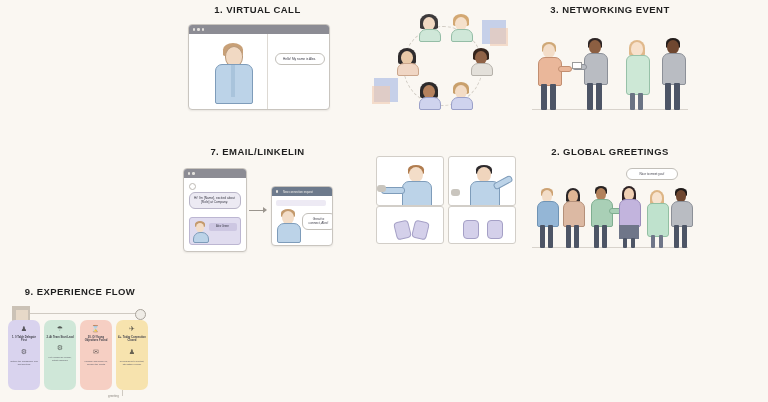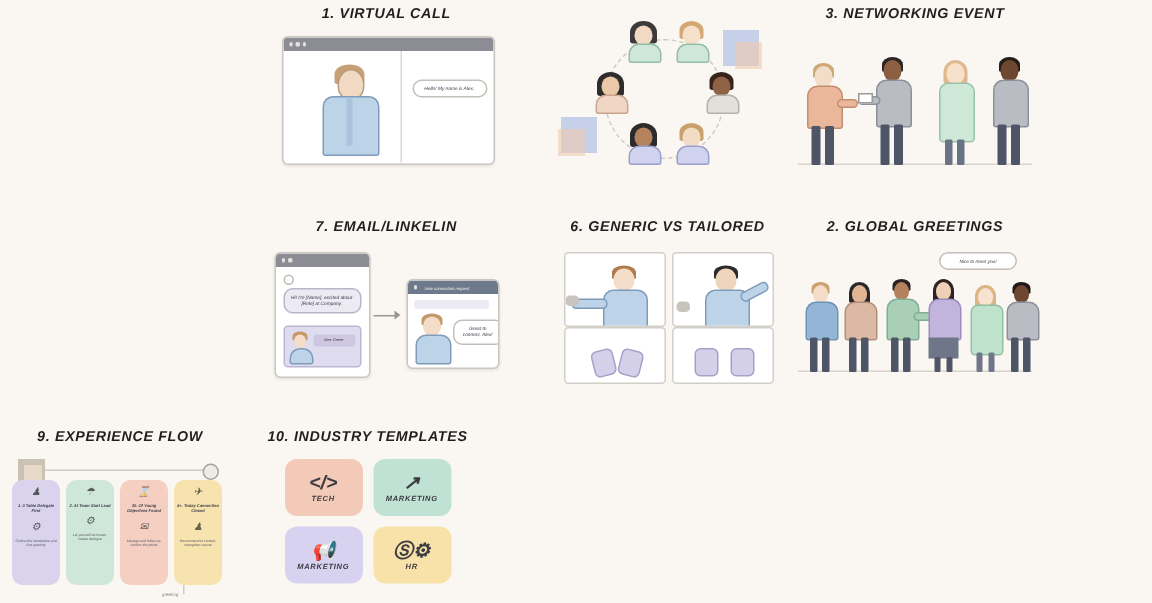--- a/index.html
+++ b/index.html
@@ -2,21 +2,21 @@
 <html><head>
 <meta charset="utf-8">
 <style>
   html,body{margin:0;padding:0;}
   body{
     width:768px;height:402px;overflow:hidden;
     background:#FAF7F2;
     font-family:"Liberation Sans",sans-serif;
     color:#2b2b2b;
   }
-  .board{position:relative;width:768px;height:292px;font-style:italic;}
+  .board{position:relative;width:768px;height:292px;}
 
   
   .row{position:absolute;left:0;width:768px;display:flex;}
   .row-1{top:4px;height:136px;}
   .row-2{top:146px;height:136px;}
   .row-3{top:286px;height:116px;}
 
   .cell{position:relative;flex:0 0 auto;}
   .cell.c1{width:215px;margin-left:150px;}
   .cell.c2{width:160px;}
@@ -226,21 +226,20 @@
             <div class="hair" style="left:4px;top:0;width:14px;height:8px;background:#c49a6c;"></div>
             <div class="head" style="left:5px;top:2px;width:12px;height:13px;background:#f3ddc8;"></div>
             <div class="body" style="left:0;top:14px;width:22px;height:18px;background:#bcd3e8;border:1px solid #7e9cba;"></div>
           </div>
           <div class="bubble white" style="left:30px;top:26px;width:24px;">Great to connect, Alex!</div>
         </div>
       </div>
     </div>
 
     <div class="cell c2">
-      <div class="cap">6. GENERIC VS TAILORED</div>
       <div class="art" style="width:150px;height:100px;">
 
         <div class="gridcard" style="position:absolute;left:6px;top:2px;width:66px;height:48px;">
           <div class="person" style="left:22px;top:8px;width:34px;height:40px;">
             <div class="hair" style="left:9px;top:0;width:16px;height:9px;background:#b07c4e;"></div>
             <div class="head" style="left:10px;top:2px;width:14px;height:15px;background:#f3ddc8;"></div>
             <div class="body" style="left:3px;top:16px;width:28px;height:32px;background:#bcd3e8;border:1px solid #7e9cba;"></div>
             <div class="arm" style="left:-18px;top:22px;width:22px;height:5px;background:#bcd3e8;border:1px solid #7e9cba;"></div>
             <div style="position:absolute;left:-22px;top:20px;width:9px;height:7px;background:#c9c5be;border-radius:3px;"></div>
           </div>
@@ -355,36 +354,15 @@
           <span class="fc-ico">✈</span>
           <span class="fc-t">4+. Today Connection Closed</span>
           <span class="fc-m">♟</span>
           <span class="fc-d">Recommend to contact, strengthen course</span>
         </div>
         <div style="position:absolute;left:118px;top:88px;width:1px;height:6px;background:#cfcac2;"></div>
         <div style="position:absolute;left:104px;top:92px;font-size:3px;color:#8d8880;">greeting</div>
       </div>
     </div>
 
-    <div class="cell c3">
-      <div class="cap">10. INDUSTRY TEMPLATES</div>
-      <div class="tiles">
-        <div class="tile" style="background:#f3c9b8;">
-          <span class="tile-ico">&lt;/&gt;</span>
-          <span class="tile-lb">TECH</span>
-        </div>
-        <div class="tile" style="background:#bfe2d4;">
-          <span class="tile-ico">↗</span>
-          <span class="tile-lb">MARKETING</span>
-        </div>
-        <div class="tile" style="background:#d6d2f0;">
-          <span class="tile-ico">📢</span>
-          <span class="tile-lb">MARKETING</span>
-        </div>
-        <div class="tile" style="background:#f8e2a9;">
-          <span class="tile-ico">Ⓢ⚙</span>
-          <span class="tile-lb">HR</span>
-        </div>
-      </div>
-    </div>
   </div>
 
 </div>
 
 </body></html>

